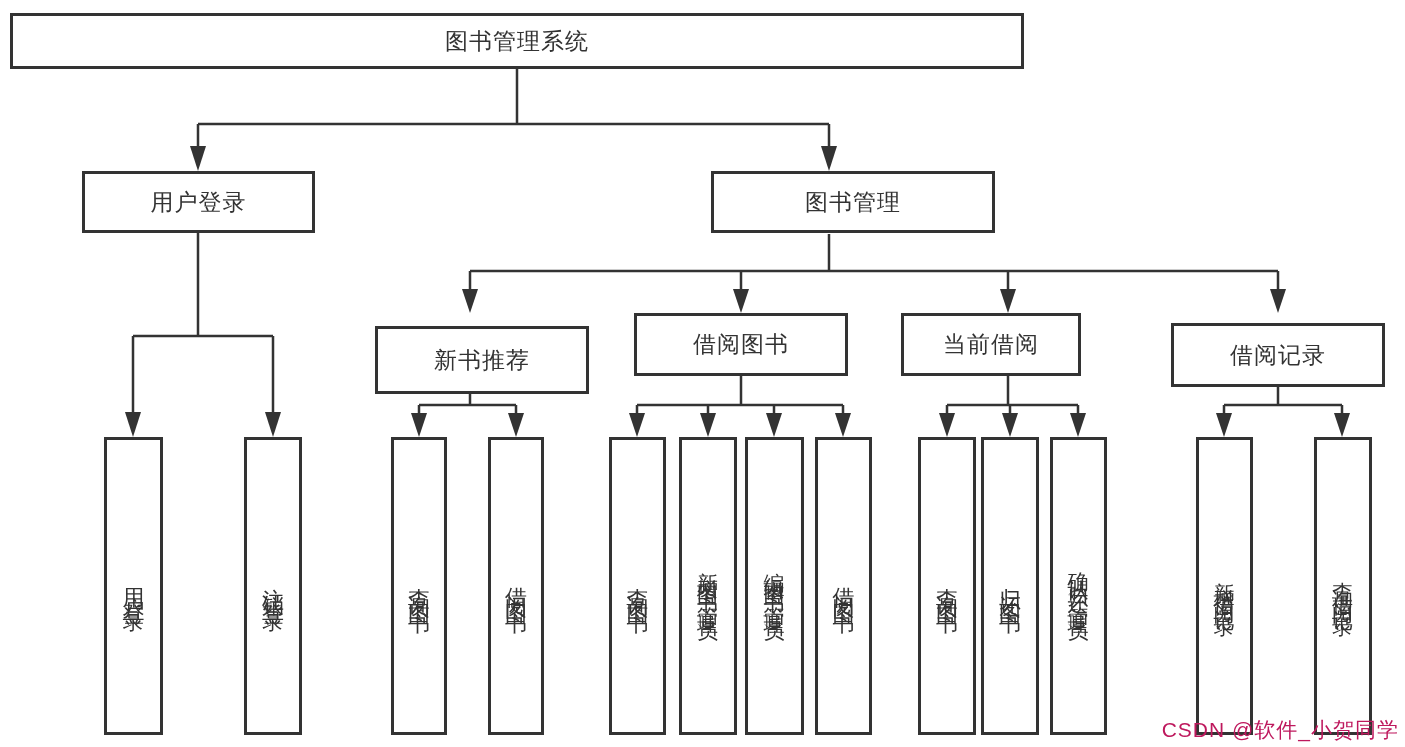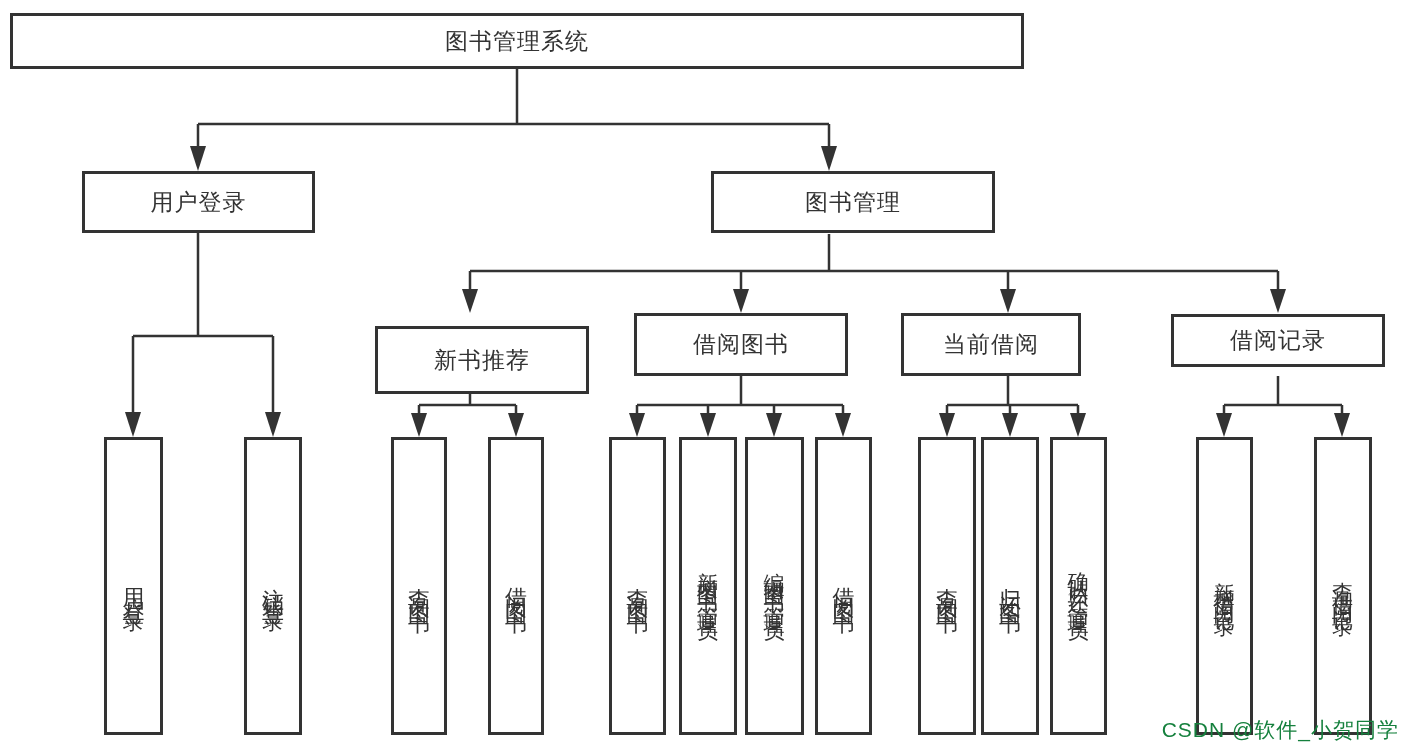--- a/index.html
+++ b/index.html
@@ -41,21 +41,21 @@
     line-height: 1;
     white-space: nowrap;
   }
   .vlabel.long { letter-spacing: 7px; font-size: 21px; }
   #watermark {
     position: absolute;
     right: 6px;
     top: 716px;
     z-index: 2;
     font-size: 21px;
-    color: #15803d;
+    color: #be185d;
     letter-spacing: 1px;
     white-space: nowrap;
   }
 </style>
 </head>
 <body>
 
 <div id="stage">
 
   <svg id="connectors" viewBox="0 0 1405 747" xmlns="http://www.w3.org/2000/svg">
@@ -111,21 +111,21 @@
 
   <div class="box hbox" style="left:363px; top:326px; width:214px; height:68px;margin-left:12px;">
     <span>新书推荐</span>
   </div>
   <div class="box hbox" style="left:634px; top:313px; width:214px; height:63px;">
     <span>借阅图书</span>
   </div>
   <div class="box hbox" style="left:901px; top:313px; width:180px; height:63px;">
     <span>当前借阅</span>
   </div>
-  <div class="box hbox" style="left:1171px; top:314px; width:214px; height:53px;">
+  <div class="box hbox" style="left:1171px; top:323px; width:214px; height:64px;">
     <span>借阅记录</span>
   </div>
 
   <div class="box" style="left:104px; top:437px; width:59px; height:298px;">
     <span class="vlabel">用户登录</span>
   </div>
   <div class="box" style="left:244px; top:437px; width:58px; height:298px;">
     <span class="vlabel">注销登录</span>
   </div>
 

